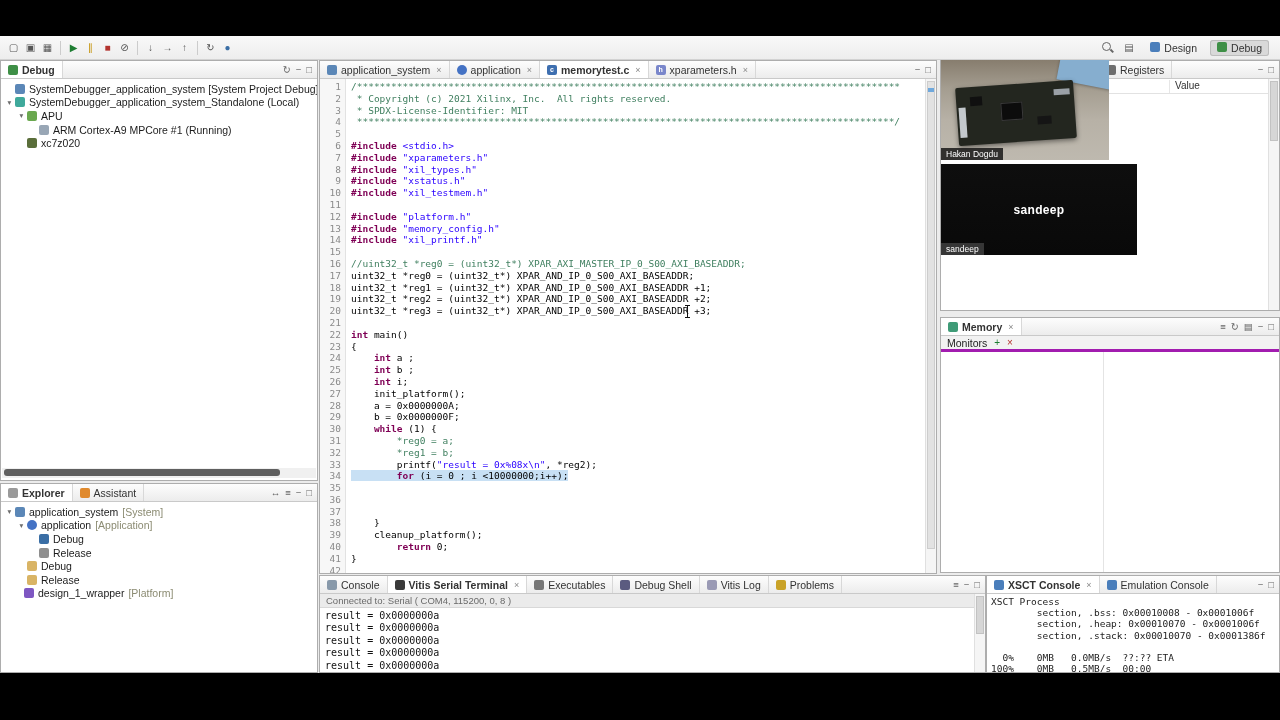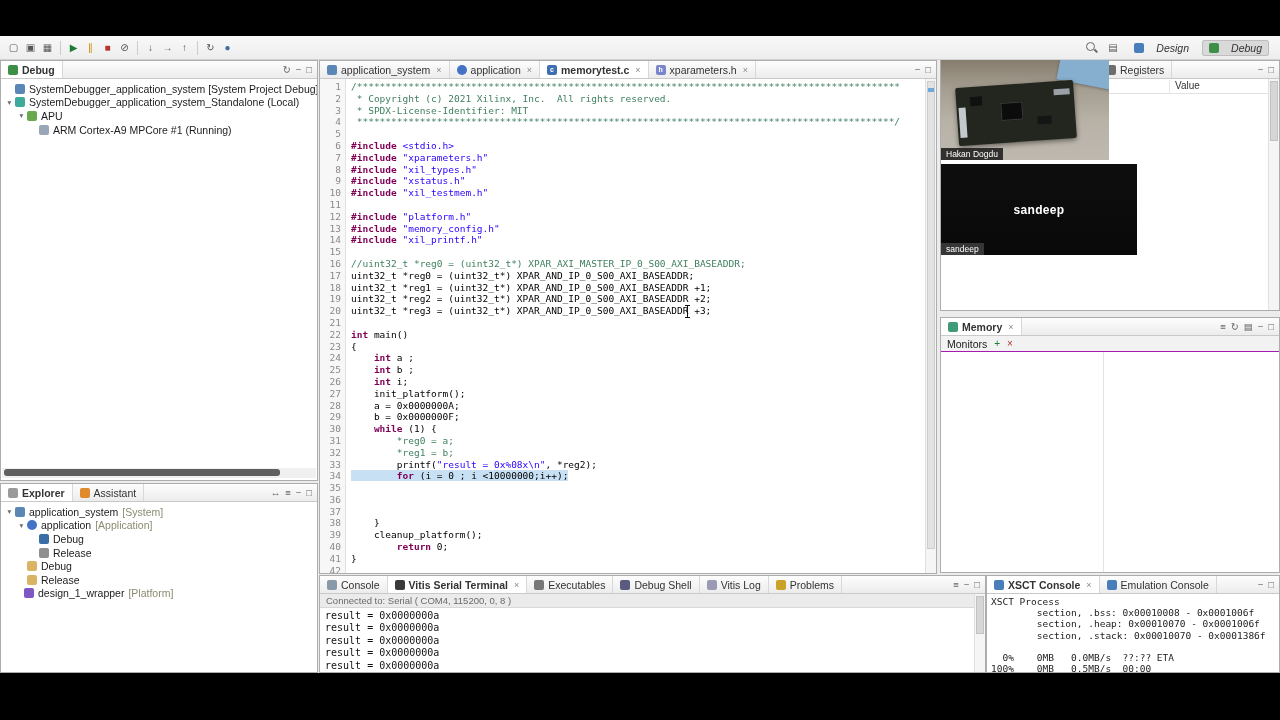--- a/index.html
+++ b/index.html
@@ -15,21 +15,21 @@
   .tb-icon { width:17px; height:17px; display:flex; align-items:center; justify-content:center;
              color:#555; font-size:10px; }
   .tb-sep { width:1px; height:14px; background:#ccc; margin:0 4px; }
   .c-grn{color:#1e7d32}.c-red{color:#b3342e}.c-amb{color:#c28f00}.c-blu{color:#3a6ea5}
   #persp { margin-left:auto; display:flex; align-items:center; gap:6px; padding-right:6px; }
   .mag { position:relative; width:13px; height:13px; display:inline-block; }
   .mag::before { content:""; position:absolute; left:1px; top:1px; width:7px; height:7px;
                  border:1.5px solid #666; border-radius:50%; }
   .mag::after { content:""; position:absolute; left:8.5px; top:9px; width:4px; height:1.5px;
                 background:#666; transform:rotate(45deg); }
-  .persp-btn { display:flex; align-items:center; gap:12px; padding:2px 7px; border-radius:3px; color:#333;font-style:italic; }
+  .persp-btn { display:flex; align-items:flex-start; gap:4px; padding:2px 7px; border-radius:3px; color:#333; }
   .persp-btn.active { background:#d9d9d9; box-shadow:inset 0 0 0 1px #bdbdbd; }
   .pico { width:10px; height:10px; border-radius:2px; }
   .pic-design { background:#4a7ebb; } .pic-debug { background:#3e8f46; }
 
   
   #main { position:absolute; left:0; top:24px; width:1280px; height:613px; }
   .view { position:absolute; background:#fff; border:1px solid #adadad; }
   .tabbar { position:absolute; left:0; top:0; right:0; height:18px; display:flex; align-items:stretch;
             background:linear-gradient(#fdfdfd,#ececec); border-bottom:1px solid #c9c9c9;
             font-size:10.5px; color:#333; overflow:hidden; }
@@ -99,21 +99,21 @@
               white-space:pre; color:#222; overflow:hidden; }
 
   
   #vars-colhead { position:absolute; left:0; right:11px; top:18px; height:15px; background:#fff;
                   border-bottom:1px solid #e2e2e2; font-size:10px; color:#333; }
   #vars-colhead .val { position:absolute; left:228px; top:1px; padding-left:5px; border-left:1px solid #e6e6e6; height:13px; }
   #vars-body { position:absolute; left:0; right:11px; top:33px; bottom:0; background:#fff; }
   #vars-scroll { position:absolute; top:18px; right:0; bottom:0; width:11px; background:#f5f5f5; border-left:1px solid #e0e0e0; }
   #vars-scroll .thumb { position:absolute; left:1px; right:1px; top:2px; height:60px; background:#d6d6d6; border:1px solid #c2c2c2; }
   .subhead { position:absolute; left:0; right:0; top:18px; height:16px; background:#f2f2f2;
-             border-bottom:1px solid #a21caf; display:flex; align-items:center; gap:7px; padding:0 6px; font-size:10.5px; }
+             border-bottom:3px solid #a21caf; display:flex; align-items:center; gap:7px; padding:0 6px; font-size:10.5px; }
   .subhead .shico { font-size:10px; }
   #mem-body { position:absolute; left:0; right:0; top:34px; bottom:0; background:#fff; }
   #mem-div { position:absolute; left:162px; top:0; bottom:0; width:1px; background:#e4e4e4; }
 
   
   #cam1 { position:absolute; left:941px; top:60px; width:168px; height:100px; overflow:hidden; z-index:60;
           background:linear-gradient(180deg,#877d6e 0%, #a49d90 28%, #b7b1a6 60%, #beb9af 100%); }
   .pcb { position:absolute; left:16px; top:24px; width:118px; height:58px; background:#23261f;
          transform:rotate(-4deg); border-radius:2px; box-shadow:0 2px 5px rgba(0,0,0,.45); }
   .pcb .bigchip { position:absolute; left:44px; top:18px; width:22px; height:18px; background:#0c0c0c; border:1px solid #3a3a3a; }
@@ -201,20 +201,25 @@
             </div>
             <div class="trow" style="padding-left: 15px;">
               <span class="tw">▾</span>
               <span class="ti ic-apu"></span>
               <span class="tl">APU</span>
             </div>
             <div class="trow" style="padding-left: 27px;">
               <span class="tw"></span>
               <span class="ti ic-core"></span>
               <span class="tl">ARM Cortex-A9 MPCore #1 (Running)</span>
+            </div>
+            <div class="trow" style="padding-left: 15px;">
+              <span class="tw"></span>
+              <span class="ti ic-chip"></span>
+              <span class="tl">xc7z020</span>
             </div>
           </div>
         <div id="debug-hscroll">
           <div class="thumb"></div>
         </div>
       </div>
 
       <div id="explorer-view" class="view">
         <div class="tabbar" id="explorer-tabbar">
           <div class="vtab active">

